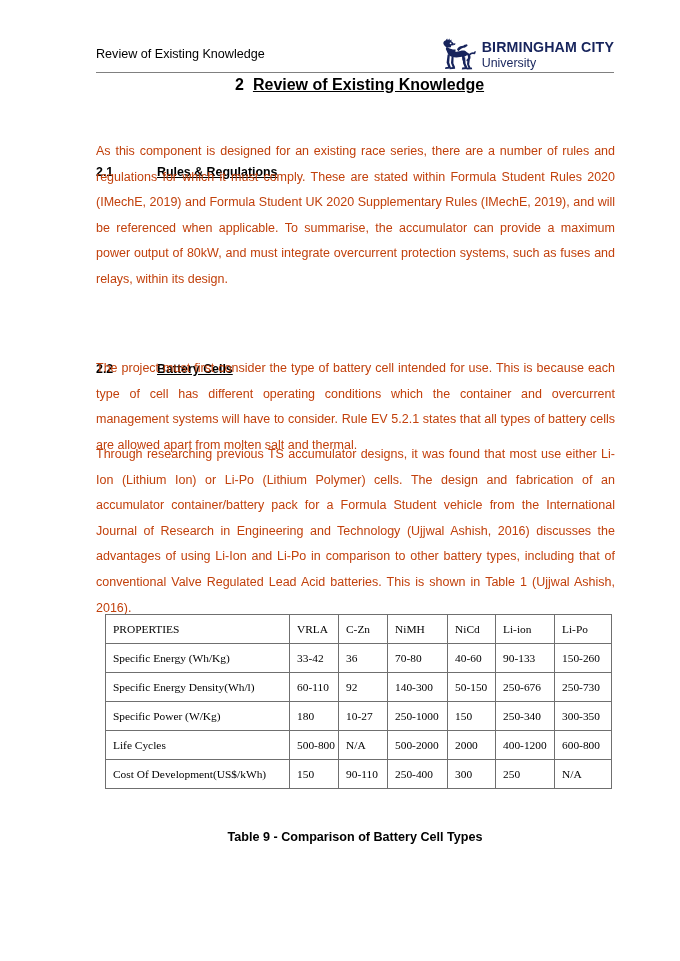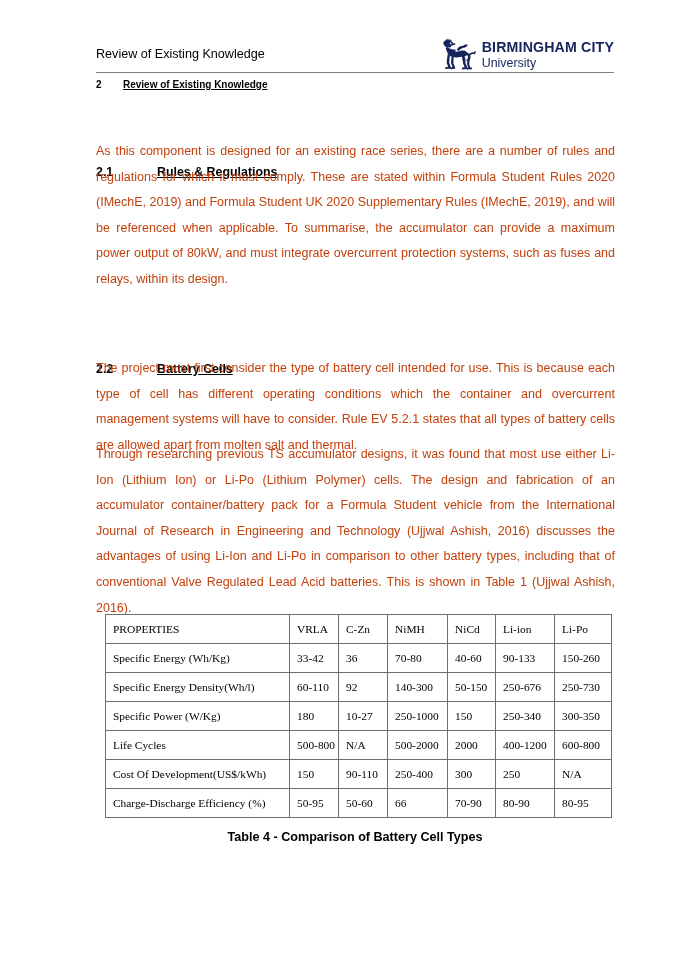--- a/index.html
+++ b/index.html
@@ -76,24 +76,25 @@
     height: 0;
     border-top: 1px solid #808080;
   }
 
   
   .h1 {
     position: absolute;
     left: 96px;
     top: 76px;
     width: 518px;
-    font-size: 10px;
+    font-size: 16px;
     font-weight: bold;
     line-height: 18px;
     white-space: nowrap;
+    text-align: center;
   }
   .h1 .num { display: inline-block; width: 27px; }
   .h1 .txt { text-decoration: underline; }
 
   .h2 {
     position: absolute;
     left: 96px;
     width: 518px;
     font-size: 12.4px;
     font-weight: bold;
@@ -328,34 +329,25 @@
         </tr>
         <tr>
           <td>Cost Of Development(US$/kWh)</td>
           <td>150</td>
           <td>90-110</td>
           <td>250-400</td>
           <td>300</td>
           <td>250</td>
           <td>N/A</td>
         </tr>
-        <tr>
-          <td>Charge-Discharge Efficiency (%)</td>
-          <td>50-95</td>
-          <td>50-60</td>
-          <td>66</td>
-          <td>70-90</td>
-          <td>80-90</td>
-          <td>80-95</td>
-        </tr>
       </tbody>
     </table>
   </div>
 
-  <div class="caption">Table 4 - Comparison of Battery Cell Types</div>
+  <div class="caption">Table 9 - Comparison of Battery Cell Types</div>
 
   <div class="para" style="top:856px;">Battery Types:</div>
 
   <div class="footer-rule"></div>
   <div class="footer">
     <span class="pageno">6</span>
     <span class="author">Thomas Hamilton</span>
   </div>
 
 </div>

